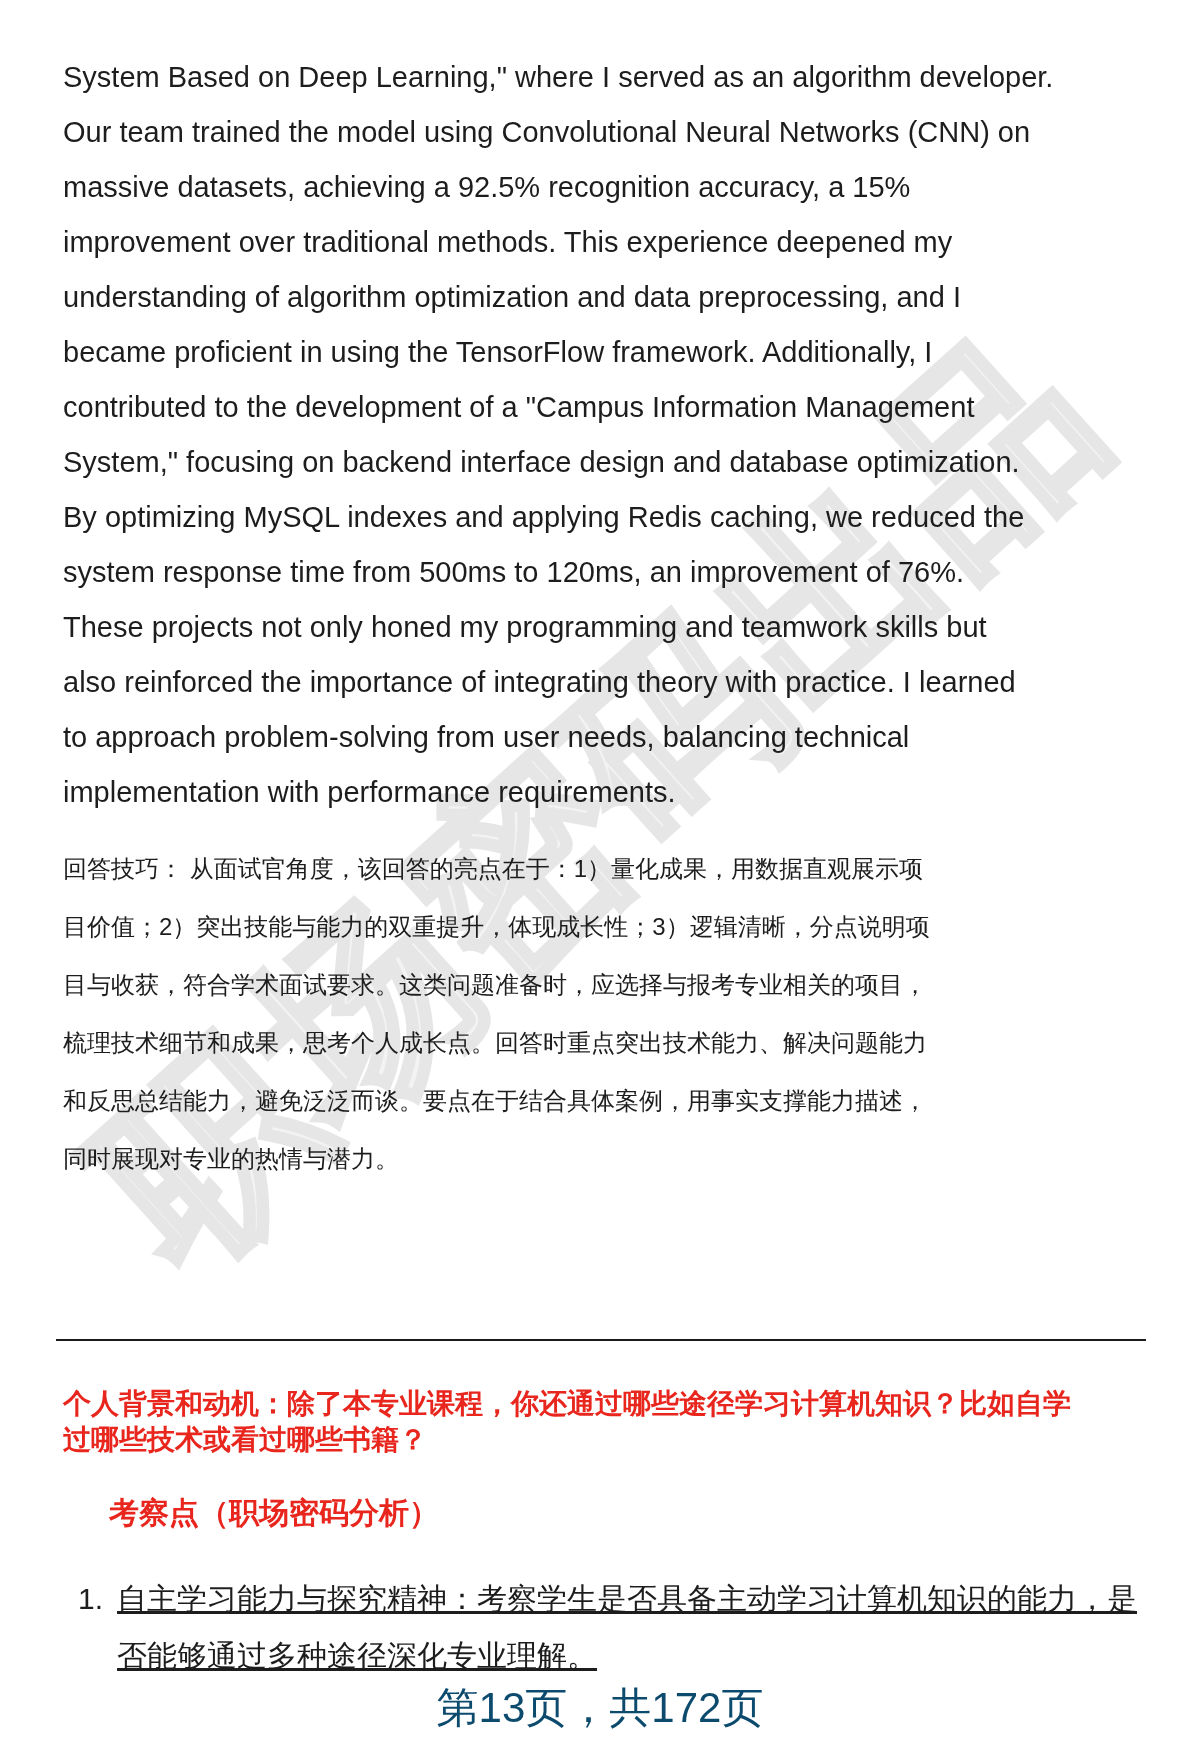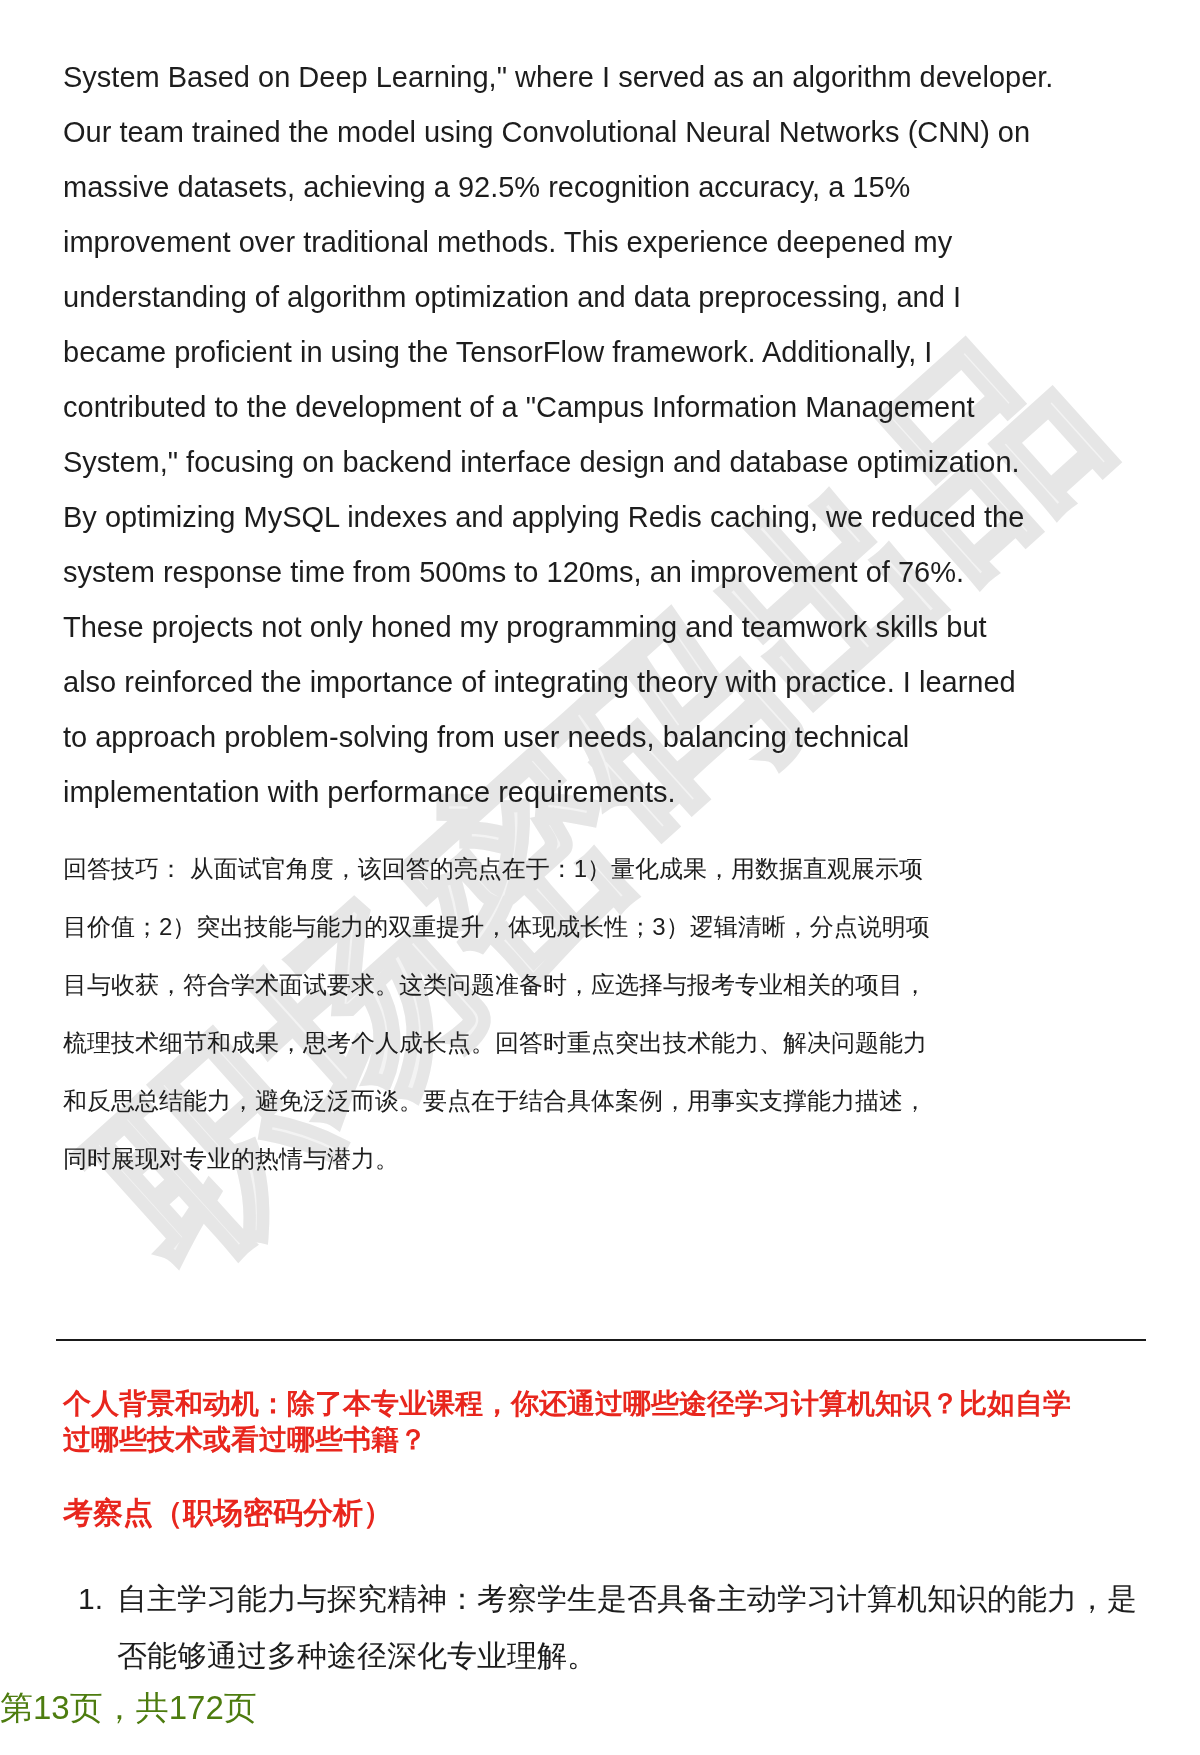--- a/index.html
+++ b/index.html
@@ -57,47 +57,48 @@
   }
   .red-heading.question {
     top: 1386px;
     font-size: 28px;
     line-height: 36px;
   }
   .red-heading.analysis {
     top: 1489px;
     font-size: 30px;
     line-height: 48px;
+    margin-left: 46px;
   }
   .list {
     position: absolute;
     left: 78px;
     top: 1570px;
     margin: 0;
     padding: 0;
     list-style: none;
   }
   .list-item {
     display: flex;
     align-items: flex-start;
     gap: 14px;
     font-size: 30px;
     line-height: 57px;
   }
   .list-item .num { flex: 0 0 auto; }
-  .list-item .item-text { white-space: pre; }
+  .list-item .item-text { white-space: pre; text-decoration: underline; }
   .footer {
     position: absolute;
     left: 0;
     right: 0;
     top: 1688px;
-    text-align: left;
-    font-size: 33px;
+    text-align: center;
+    font-size: 42px;
     line-height: 40px;
-    color: #4d7c0f;
+    color: #0c4a6e;
   }
 </style>
 </head>
 <body>
 
 <div class="page">
 
   <div class="watermark">职场密码出品</div>
 
   <div class="content">

